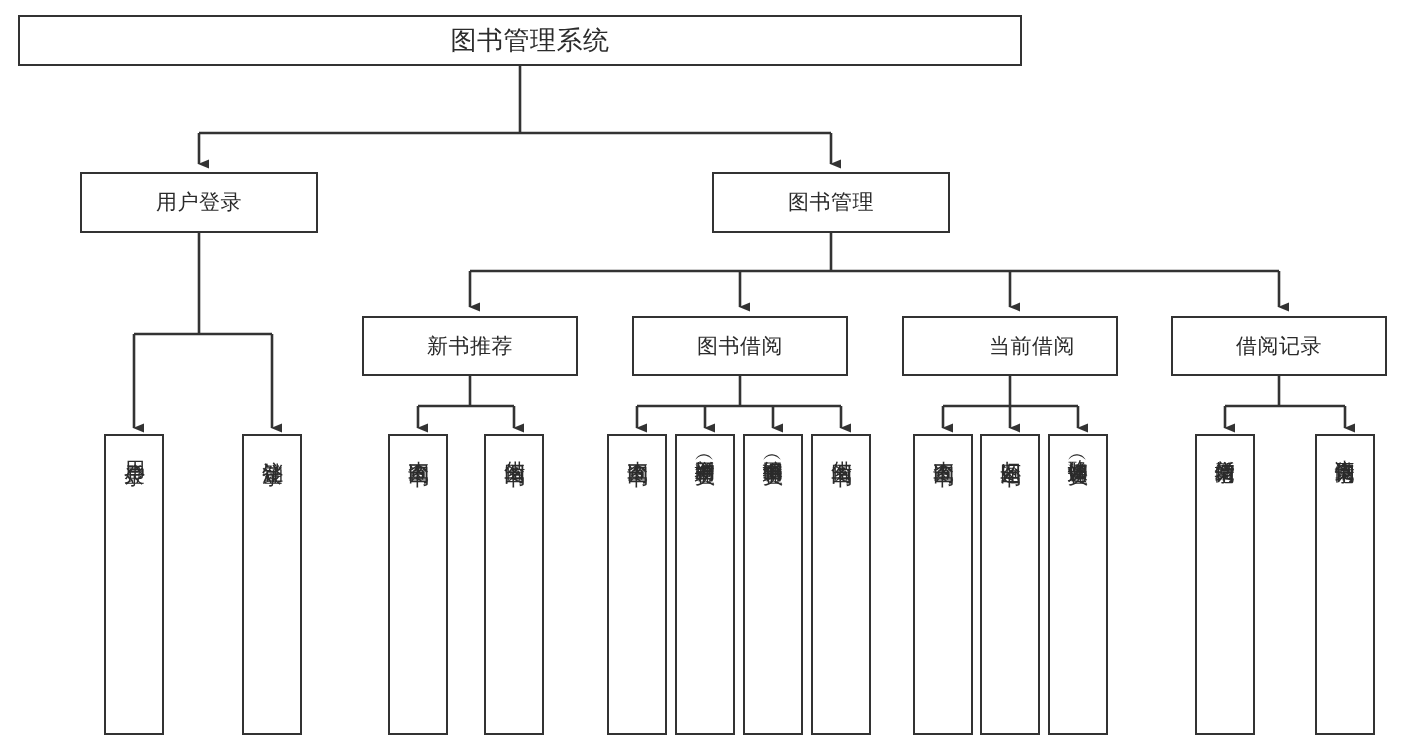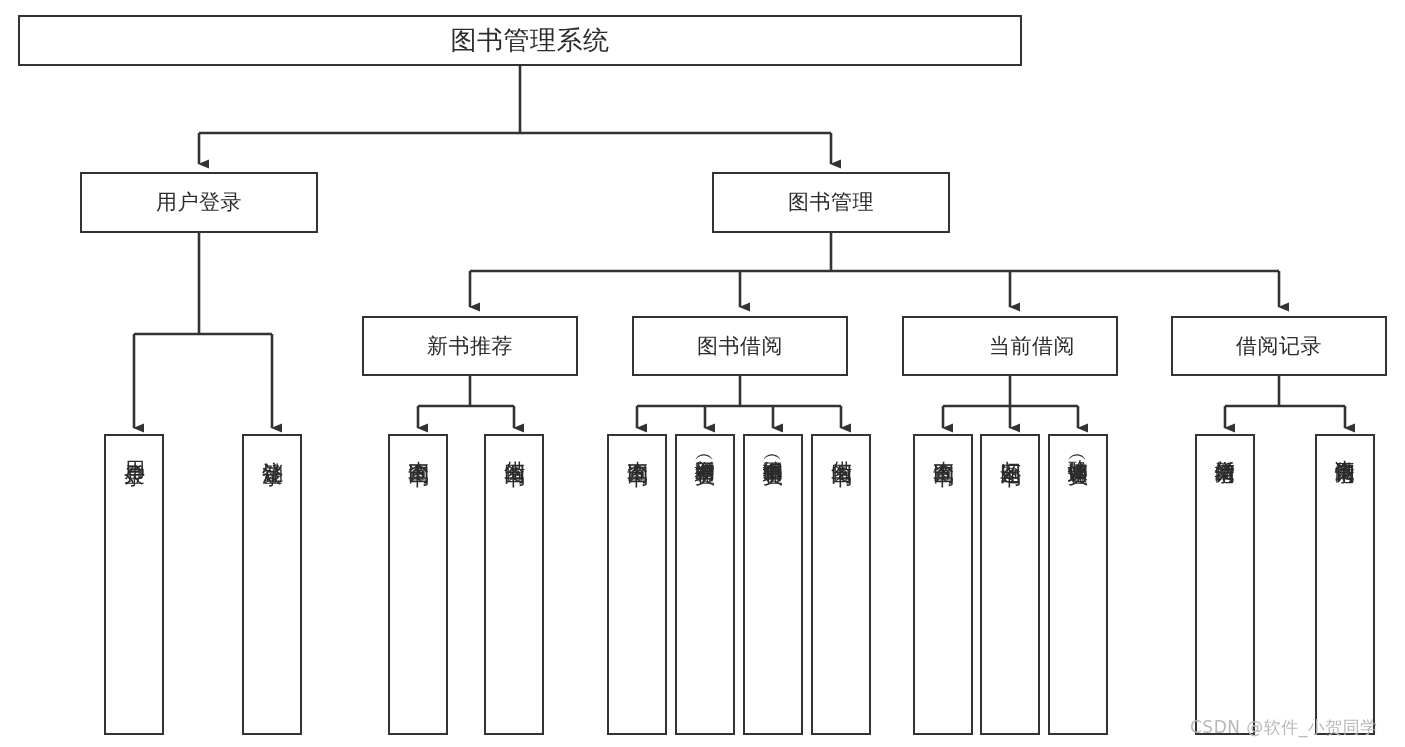--- a/index.html
+++ b/index.html
@@ -192,15 +192,14 @@
     <span class="label">确认归还（管理员）</span>
   </div>
 
   <div class="node vert tall" style="left:1195px; top:434px; width:60px; height:301px;">
     <span class="label">新增借阅记录</span>
   </div>
   <div class="node vert tall" style="left:1315px; top:434px; width:60px; height:301px;">
     <span class="label">查询借阅记录</span>
   </div>
 
-  <div id="watermark" style="left:1190px; top:716px;">CSDN @软件_小贺同学</div>
 
 </div>
 
 </body></html>

